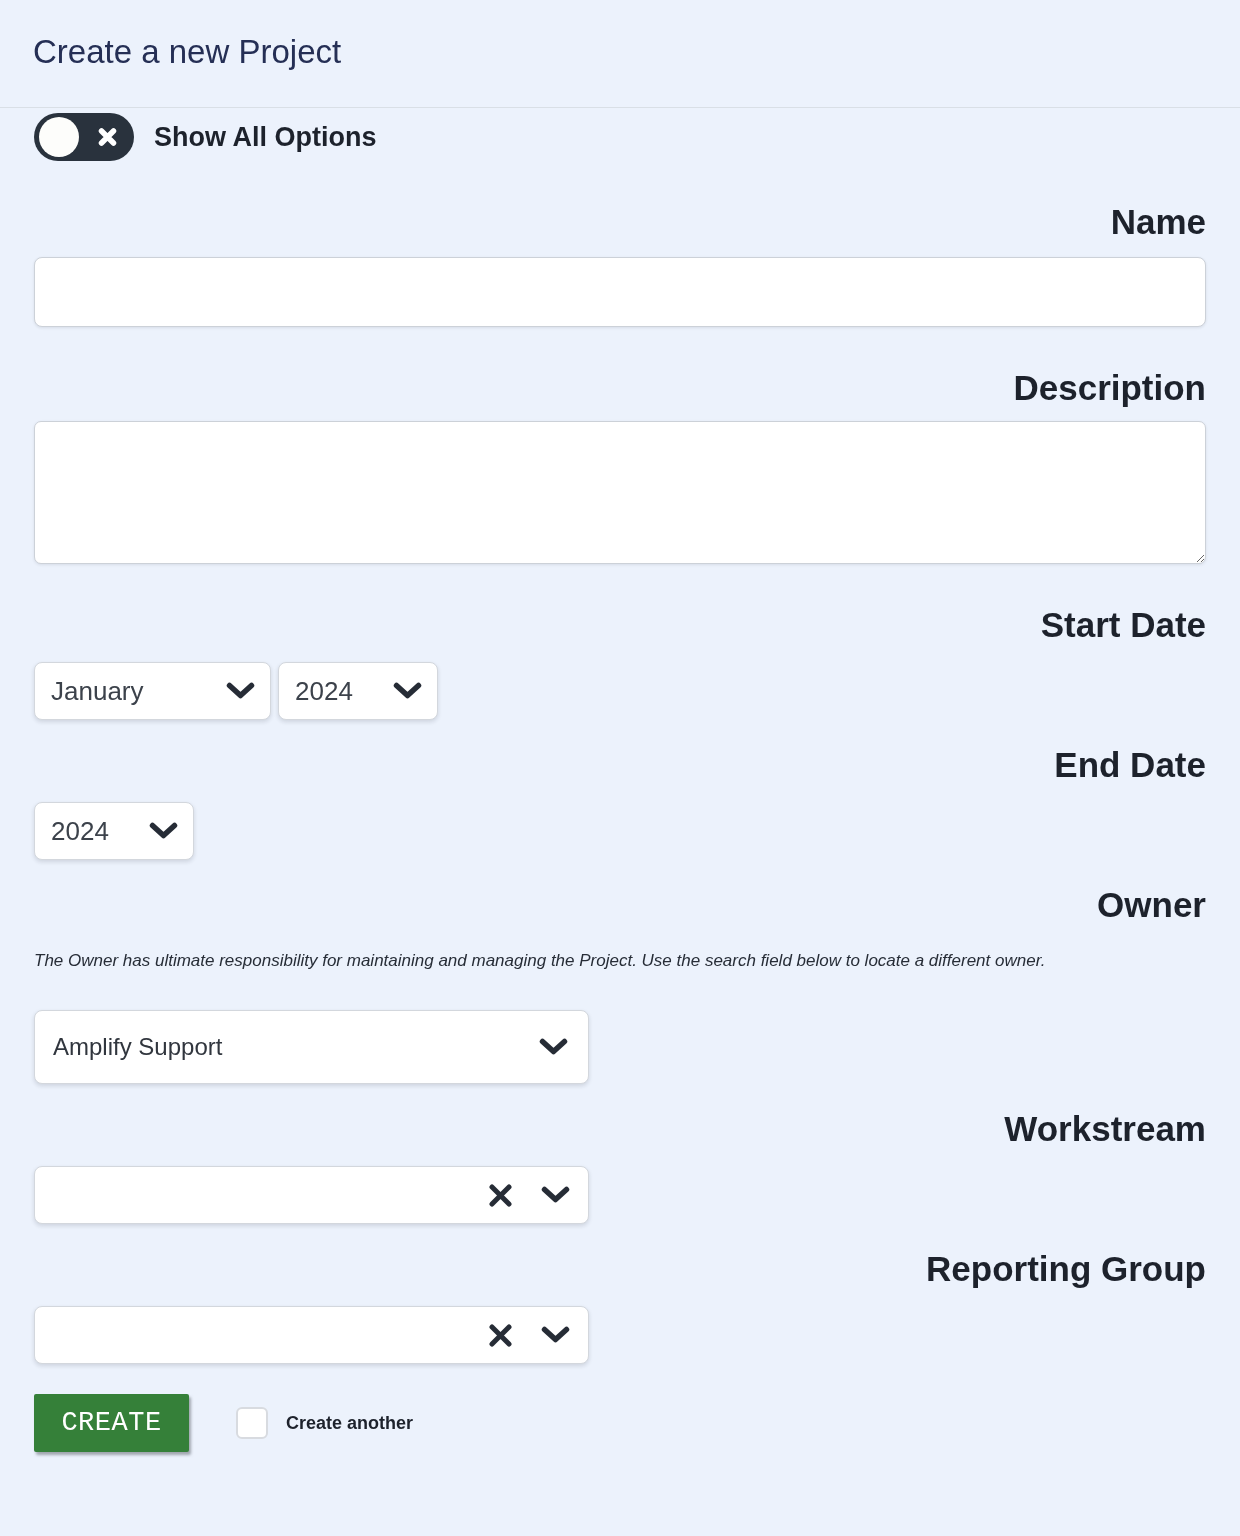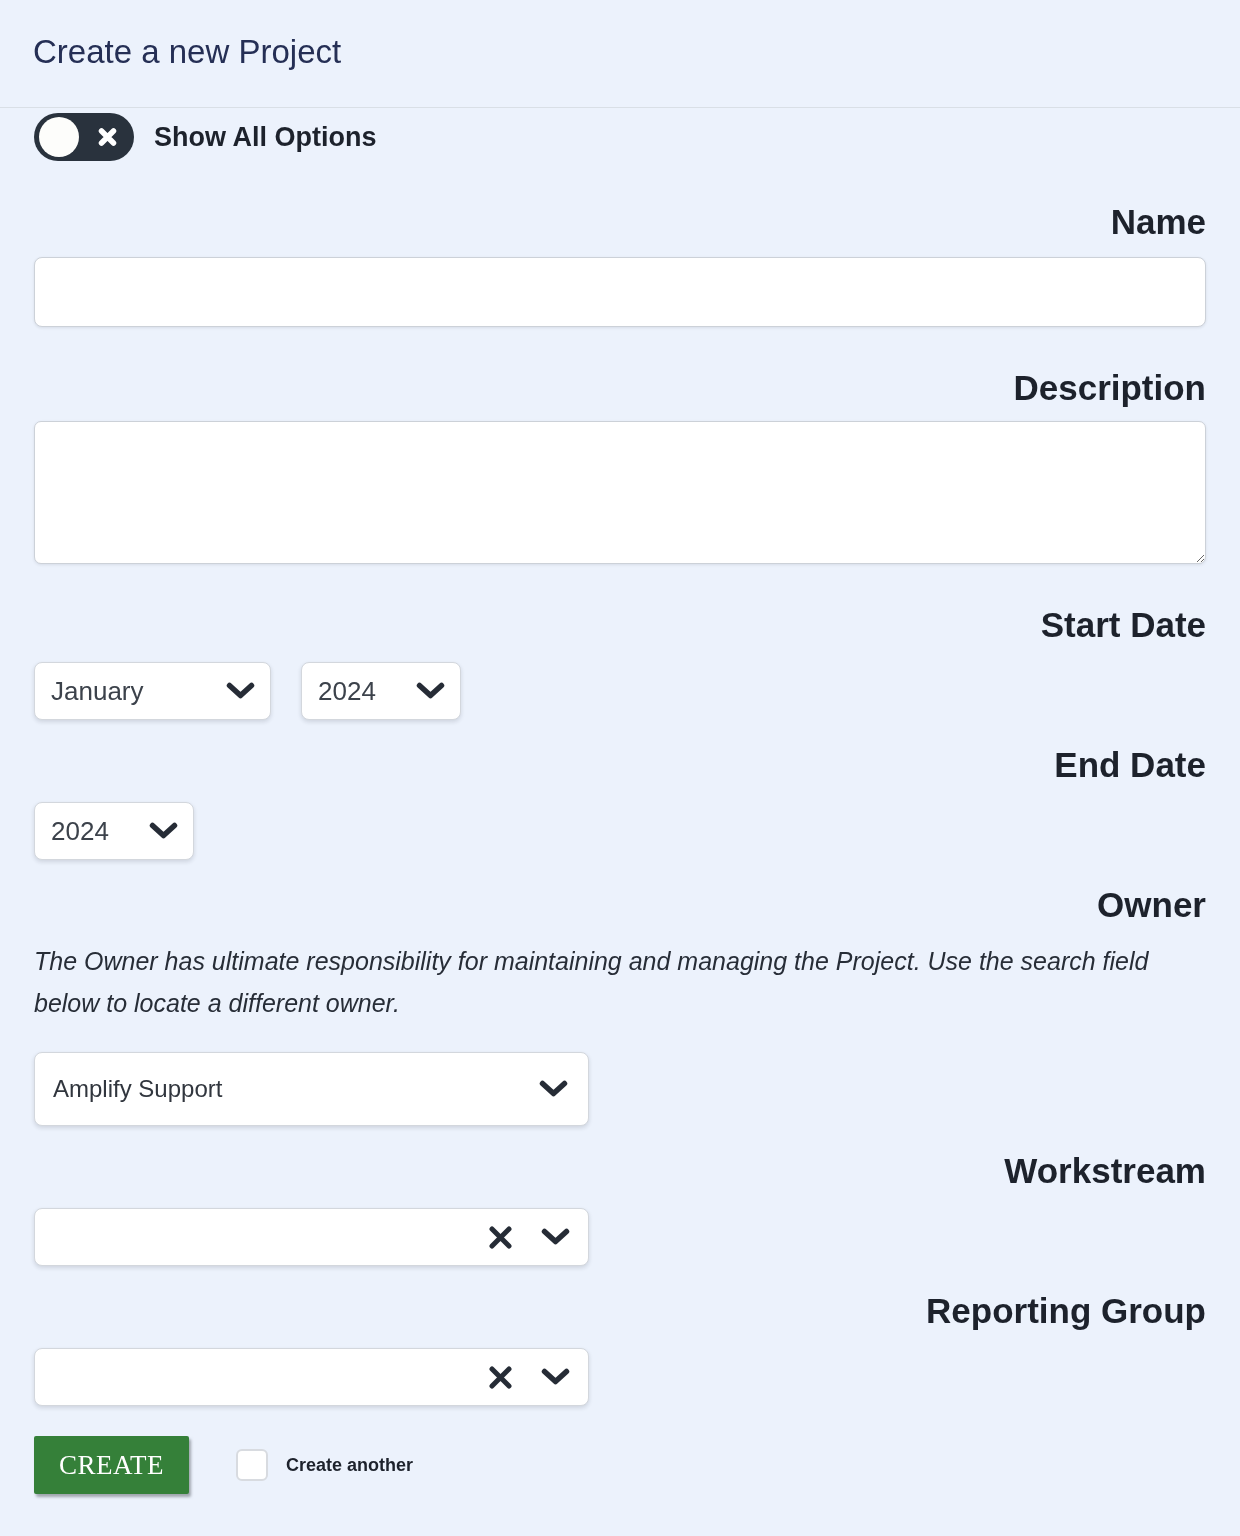--- a/index.html
+++ b/index.html
@@ -101,21 +101,21 @@
     box-shadow: 0 1px 3px rgba(27, 35, 48, 0.10);
     font-size: 26px;
     font-family: inherit;
     color: #3c424b;
     padding: 12px 18px;
     outline: none;
     resize: both;
   }
 
   
-  .row { display: flex; gap: 30px; margin-top: 22px; }
+  .row { display: flex; gap: 7px; margin-top: 22px; }
   .select {
     display: flex;
     align-items: center;
     justify-content: space-between;
     background: #fff;
     border: 1px solid #d3d7dd;
     border-radius: 8px;
     box-shadow: 0 2px 4px rgba(27, 35, 48, 0.14);
     height: 58px;
     padding: 0 15px 0 16px;
@@ -137,36 +137,36 @@
     display: flex;
     align-items: center;
     justify-content: flex-end;
     gap: 27px;
     padding-right: 18px;
     cursor: pointer;
   }
 
   .help-text {
     margin-top: 20px;
-    font-size: 25px;
+    font-size: 17px;
     font-style: italic;
     line-height: 42px;
     color: #272d37;
     max-width: 1174px;
   }
 
   
   .actions { margin-top: 30px; display: flex; align-items: center; }
   .create-btn {
     width: 155px; height: 58px;
     background: var(--create-button);
     color: #ffffff;
     border: none;
     border-radius: 2px;
-    font-family: Liberation Serif, serif;
+    font-family: Liberation Mono, monospace;
     font-size: 27px;
     font-weight: 400;
     letter-spacing: 0.5px;
     box-shadow: 2px 3px 3px rgba(96, 102, 110, 0.55);
     cursor: pointer;
     display: flex; align-items: center; justify-content: center;
   }
   .checkbox {
     margin-left: 47px;
     width: 32px; height: 32px;

